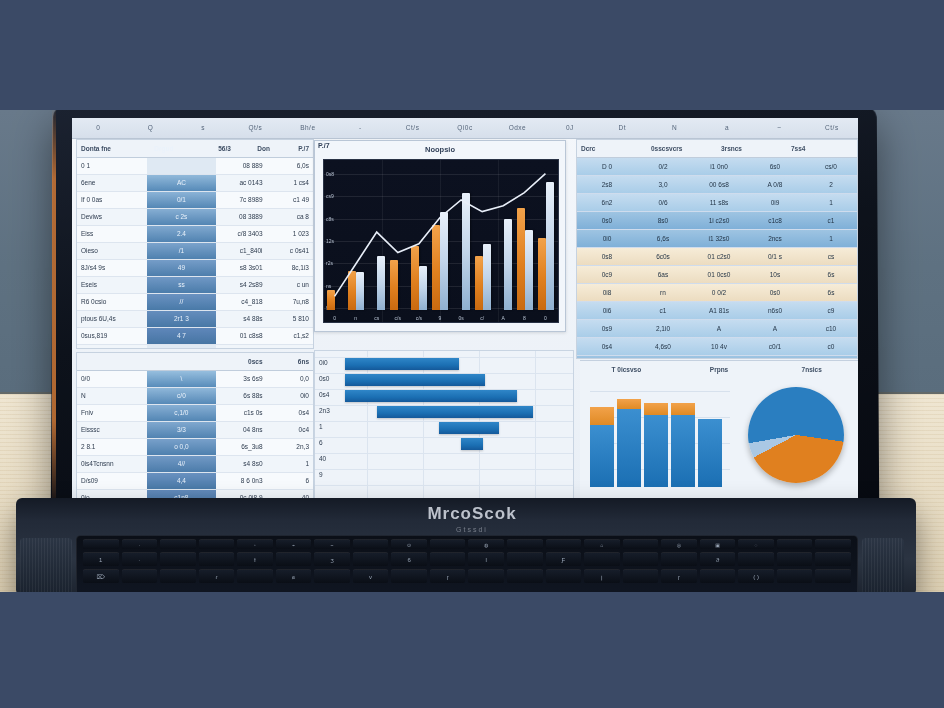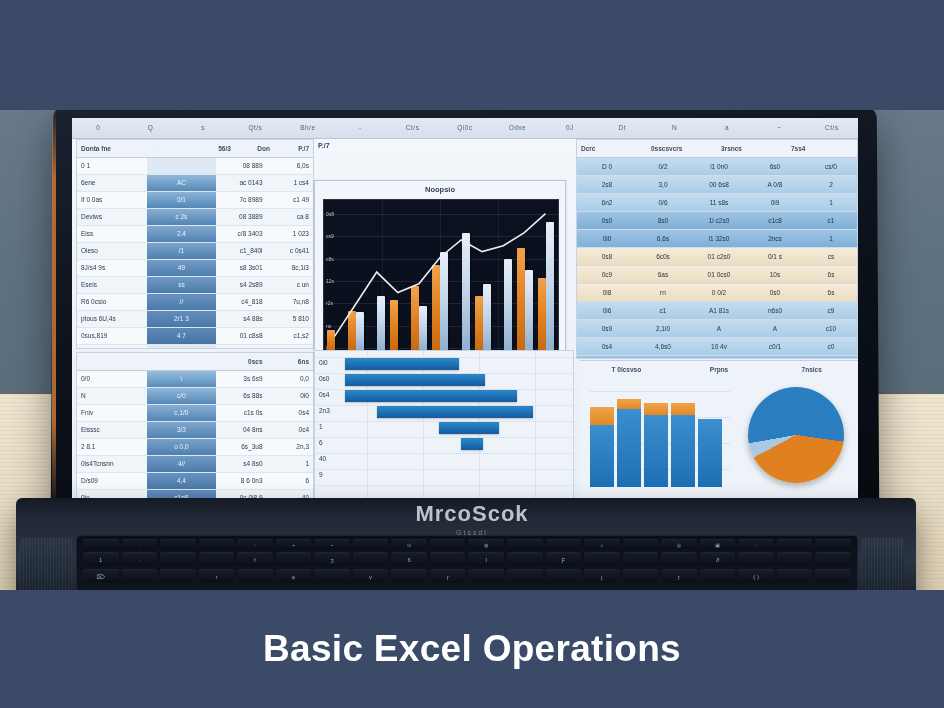--- a/index.html
+++ b/index.html
@@ -45,21 +45,21 @@
        background:#eef2f7;box-shadow:inset 0 0 18px rgba(0,0,0,.35);}
 
   
   #base{position:absolute;left:16px;top:388px;width:900px;height:102px;
        background:linear-gradient(180deg,#141a25 0%,#222a38 22%,#2b3442 60%,#1a212c 100%);
        border-radius:6px 6px 10px 10px;
        box-shadow:0 16px 30px rgba(0,0,0,.45);}
   #bezel-label{position:absolute;left:0;top:391px;width:944px;height:34px;
        display:flex;flex-direction:column;align-items:center;justify-content:center;
        color:#d8dde6;pointer-events:none;}
-  #bezel-label .brand{font-size:22px;font-weight:700;letter-spacing:1px;
+  #bezel-label .brand{font-size:17px;font-weight:700;letter-spacing:1px;
        opacity:.85;filter:blur(.4px);}
   #bezel-label .sub{font-size:7px;letter-spacing:2px;opacity:.45;filter:blur(.5px);margin-top:2px;}
 
   #keyboard{position:absolute;left:76px;top:425px;width:780px;height:62px;
        background:linear-gradient(180deg,#0b0f17 0%,#101622 100%);
        border-radius:5px;border:1px solid rgba(255,255,255,.07);overflow:hidden;}
   .krow{display:flex;gap:3px;padding:0 6px;margin-top:3px;}
   .key{flex:1;height:13px;background:linear-gradient(180deg,#161d29,#0a0e16);
        border-radius:2px;border-top:1px solid rgba(255,255,255,.09);
        color:#9aa6b6;font-size:6px;display:flex;align-items:center;justify-content:center;
@@ -96,21 +96,21 @@
   .row.alt{background:#f0f5fa;}
 
   
   .rrow{display:flex;height:17px;border-bottom:1px solid #cfdced;}
   .rrow div{font-size:6.5px;color:#1f3042;line-height:17px;padding-left:4px;
        filter:blur(.45px);overflow:hidden;white-space:nowrap;text-align:center;}
   .rc{flex:1;}
 
   
   #chartobj{position:absolute;left:242px;top:22px;width:250px;height:190px;
-       background:#f2f6fb;border:1px solid #b9c6d6;box-shadow:0 1px 3px rgba(0,0,0,.12);margin-top:40px;}
+       background:#f2f6fb;border:1px solid #b9c6d6;box-shadow:0 1px 3px rgba(0,0,0,.12);}
   #chartobj .ctitle{height:18px;text-align:center;font-size:7.5px;font-weight:700;
        color:#33425a;line-height:18px;filter:blur(.5px);}
   #plot{position:absolute;left:8px;top:18px;width:234px;height:162px;
        background:linear-gradient(180deg,#0c1120 0%,#0a0f1c 100%);
        border:1px solid #2a3346;}
   .gline{position:absolute;left:0;width:100%;height:1px;background:rgba(255,255,255,.09);}
   .vline{position:absolute;top:0;height:100%;width:1px;background:rgba(255,255,255,.06);}
   .ytick{position:absolute;left:-7px;font-size:5px;color:#b9c4d4;filter:blur(.5px);
        transform:translateY(-3px);}
   .xtick{position:absolute;bottom:-9px;font-size:5px;color:#b9c4d4;filter:blur(.5px);
@@ -608,17 +608,14 @@
           <div class="key"></div>
           <div class="key">ɼ</div>
           <div class="key"></div>
           <div class="key">( )</div>
           <div class="key"></div>
           <div class="key"></div>
         </div>
       </div>
   </div>
 
-  <div class="banner" id="banner-bottom">
-    <div class="btxt">Basic Excel Operations</div>
-  </div>
 
 </div>
 
 </body></html>

